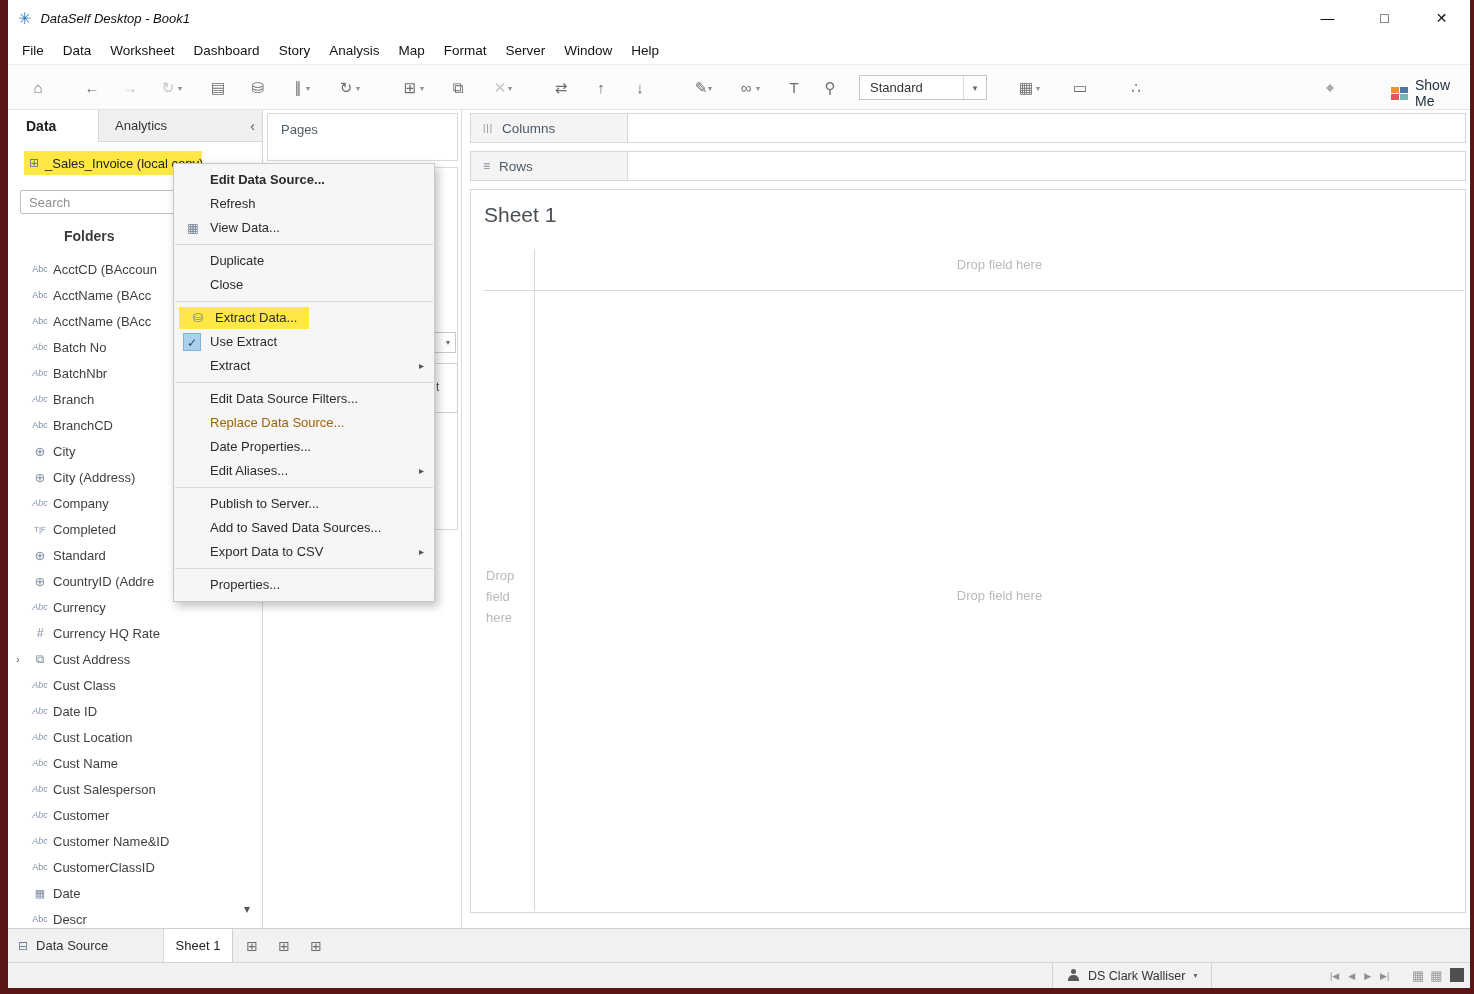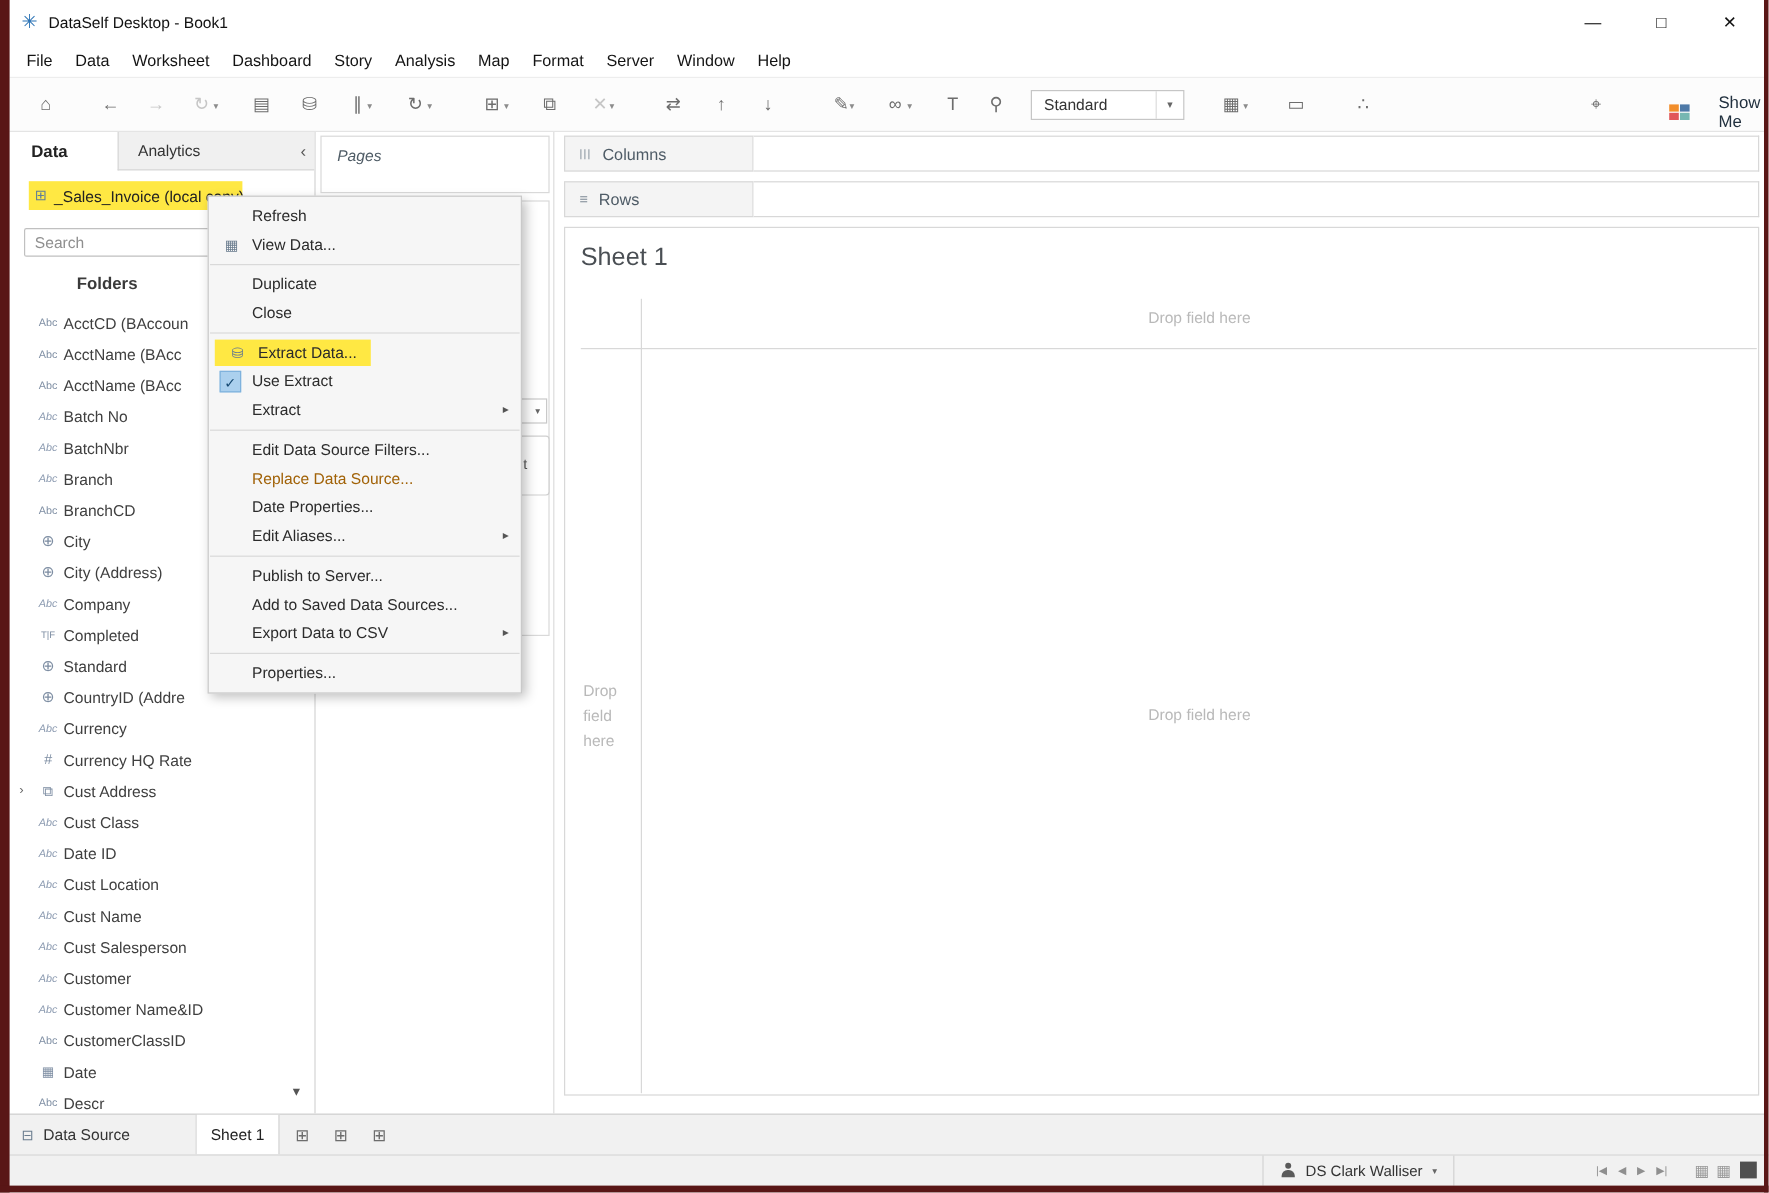--- a/index.html
+++ b/index.html
@@ -6,35 +6,35 @@
   body{font-family:"Liberation Sans","DejaVu Sans",sans-serif;}
   .stage{position:relative;width:1474px;height:994px;background:#ffffff;overflow:hidden;font-size:13px;color:#333;}
   
   .frame{position:absolute;background:#591616;z-index:90;}
   .frame.left{left:0;top:0;width:8px;height:994px;}
   .frame.right{left:1470px;top:0;width:4px;height:994px;}
   .frame.bottom{left:0;top:988px;width:1474px;height:6px;}
   
   .titlebar{position:absolute;left:8px;top:0;width:1462px;height:36px;background:#fff;display:flex;align-items:center;}
   .app-icon{color:#2e75b6;font-size:16px;margin:0 9px 0 10px;}
-  .win-title{font-size:13px;color:#111;}
+  .win-title{font-size:13px;color:#111;font-style:italic;}
   .win-controls{position:absolute;right:0;top:0;height:36px;display:flex;}
   .wc{width:57px;height:36px;display:flex;align-items:center;justify-content:center;font-size:14px;color:#111;cursor:pointer;}
   
   .menubar{position:absolute;left:8px;top:36px;width:1462px;height:28px;background:#fff;display:flex;align-items:center;padding-left:14px;gap:19px;font-size:13.5px;color:#141414;box-sizing:border-box;}
   .menubar span{cursor:pointer;}
   
   .toolbar{position:absolute;left:8px;top:64px;width:1462px;height:46px;background:#fcfcfc;border-top:1px solid #ededed;border-bottom:1px solid #e4e4e4;box-sizing:border-box;}
   .tb{position:absolute;top:11px;width:24px;height:24px;text-align:center;line-height:24px;font-size:15px;color:#6d6d6d;cursor:pointer;}
   .tb.dis{color:#c6c6c6;}
   .tb-caret{position:absolute;top:19px;width:10px;font-size:8px;color:#8c8c8c;cursor:pointer;}
   .fit-combo{position:absolute;left:851px;top:10px;width:128px;height:25px;border:1px solid #c6c6c6;background:#fff;display:flex;align-items:center;box-sizing:border-box;cursor:pointer;}
   .fit-text{flex:1;padding-left:10px;font-size:13px;color:#333;}
   .fit-caret{width:22px;height:100%;border-left:1px solid #dcdcdc;display:flex;align-items:center;justify-content:center;font-size:9px;color:#666;}
-  .show-me{position:absolute;left:1348px;top:12px;display:flex;align-items:center;gap:24px;font-size:14px;color:#22313f;cursor:pointer;padding-left:35px;}
+  .show-me{position:absolute;left:1348px;top:12px;display:flex;align-items:center;gap:7px;font-size:14px;color:#22313f;cursor:pointer;padding-left:35px;}
   .smg{display:grid;grid-template-columns:8px 8px;grid-auto-rows:6px;gap:1px;}
   .smg i{display:block;}
   .smg .c1{background:#f28e2b}.smg .c2{background:#4e79a7}.smg .c3{background:#e15759}.smg .c4{background:#76b7b2}
   
   .sidebar{position:absolute;left:8px;top:110px;width:255px;height:818px;background:#fff;border-right:1px solid #d5d5d5;box-sizing:border-box;overflow:hidden;}
   .side-tabs{position:absolute;left:0;top:0;width:255px;height:32px;display:flex;}
   .tab-data{width:90px;background:#fff;display:flex;align-items:center;padding-left:18px;font-size:14px;font-weight:700;color:#222;box-sizing:border-box;cursor:pointer;}
   .tab-analytics{flex:1;background:#f0f0f0;border-left:1px solid #d8d8d8;border-bottom:1px solid #d8d8d8;display:flex;align-items:center;padding-left:16px;font-size:13px;color:#333;position:relative;box-sizing:border-box;cursor:pointer;}
   .collapse{position:absolute;right:8px;font-size:14px;color:#555;}
   .ds-row{position:absolute;left:0;top:40px;width:255px;height:26px;}
@@ -53,21 +53,21 @@
   .fic.t-boolean{font-size:8px;letter-spacing:0;}
   .fic.t-number{font-size:12px;font-style:italic;}
   .fic.t-hierarchy{font-size:12px;}
   .fic.t-calendar{font-size:11px;}
   .flab{font-size:13px;color:#3f3f3f;white-space:nowrap;}
   .side-scroll-down{position:absolute;left:236px;top:792px;font-size:12px;color:#555;cursor:pointer;}
   
   .cards-col{position:absolute;left:265px;top:110px;width:197px;height:818px;background:#fff;border-right:1px solid #dcdcdc;box-sizing:border-box;}
   .card{position:absolute;left:2px;width:191px;border:1px solid #d9d9d9;background:#fff;box-sizing:border-box;}
   .card-pages{top:3px;height:48px;}
-  .card-title{position:absolute;left:13px;top:8px;font-size:13px;color:#4e5b65;font-style:italic;}
+  .card-title{position:absolute;left:13px;top:8px;font-size:13px;color:#4e5b65;}
   .card-lower{top:57px;height:363px;}
   .sliver-combo{position:absolute;left:420px;top:332px;width:36px;height:21px;border:1px solid #c9c9c9;background:#fff;box-sizing:border-box;z-index:5;}
   .sliver-caret{position:absolute;right:5px;top:5px;font-size:8px;color:#666;}
   .sliver-box{position:absolute;left:420px;top:363px;width:38px;height:50px;border:1px solid #cfcfcf;border-radius:3px;background:#fff;box-sizing:border-box;z-index:5;}
   .sliver-box span{position:absolute;left:15px;top:16px;font-size:12px;color:#555;}
   
   .shelf-row{position:absolute;left:470px;width:996px;height:30px;display:flex;}
   .shelf-row.cols{top:113px;}
   .shelf-row.rows{top:151px;}
   .shelf-label{width:158px;background:#f4f4f4;border:1px solid #d8d8d8;display:flex;align-items:center;gap:9px;padding-left:12px;color:#4e5b66;font-size:13.5px;box-sizing:border-box;}
@@ -369,20 +369,21 @@
   <div class="sheet">
     <span class="sheet-title">Sheet 1</span>
     <div class="vline"></div>
     <div class="hline"></div>
     <div class="drop-top">Drop field here</div>
     <div class="drop-left">Drop field here</div>
     <div class="drop-center">Drop field here</div>
   </div>
 
   <div class="context-menu" id="context-menu">
+      <div class="mi bold"><span>Edit Data Source...</span></div>
       <div class="mi"><span>Refresh</span></div>
       <div class="mi"><span class="mi-ico">▦</span><span>View Data...</span></div>
       <div class="msep"></div>
       <div class="mi"><span>Duplicate</span></div>
       <div class="mi"><span>Close</span></div>
       <div class="msep"></div>
       <div class="mi nopad"><span class="hlw"><span class="mi-ico">⛁</span><span>Extract Data...</span></span></div>
       <div class="mi"><span class="mi-check">✓</span><span>Use Extract</span></div>
       <div class="mi"><span>Extract</span><span class="mi-sub">▸</span></div>
       <div class="msep"></div>

